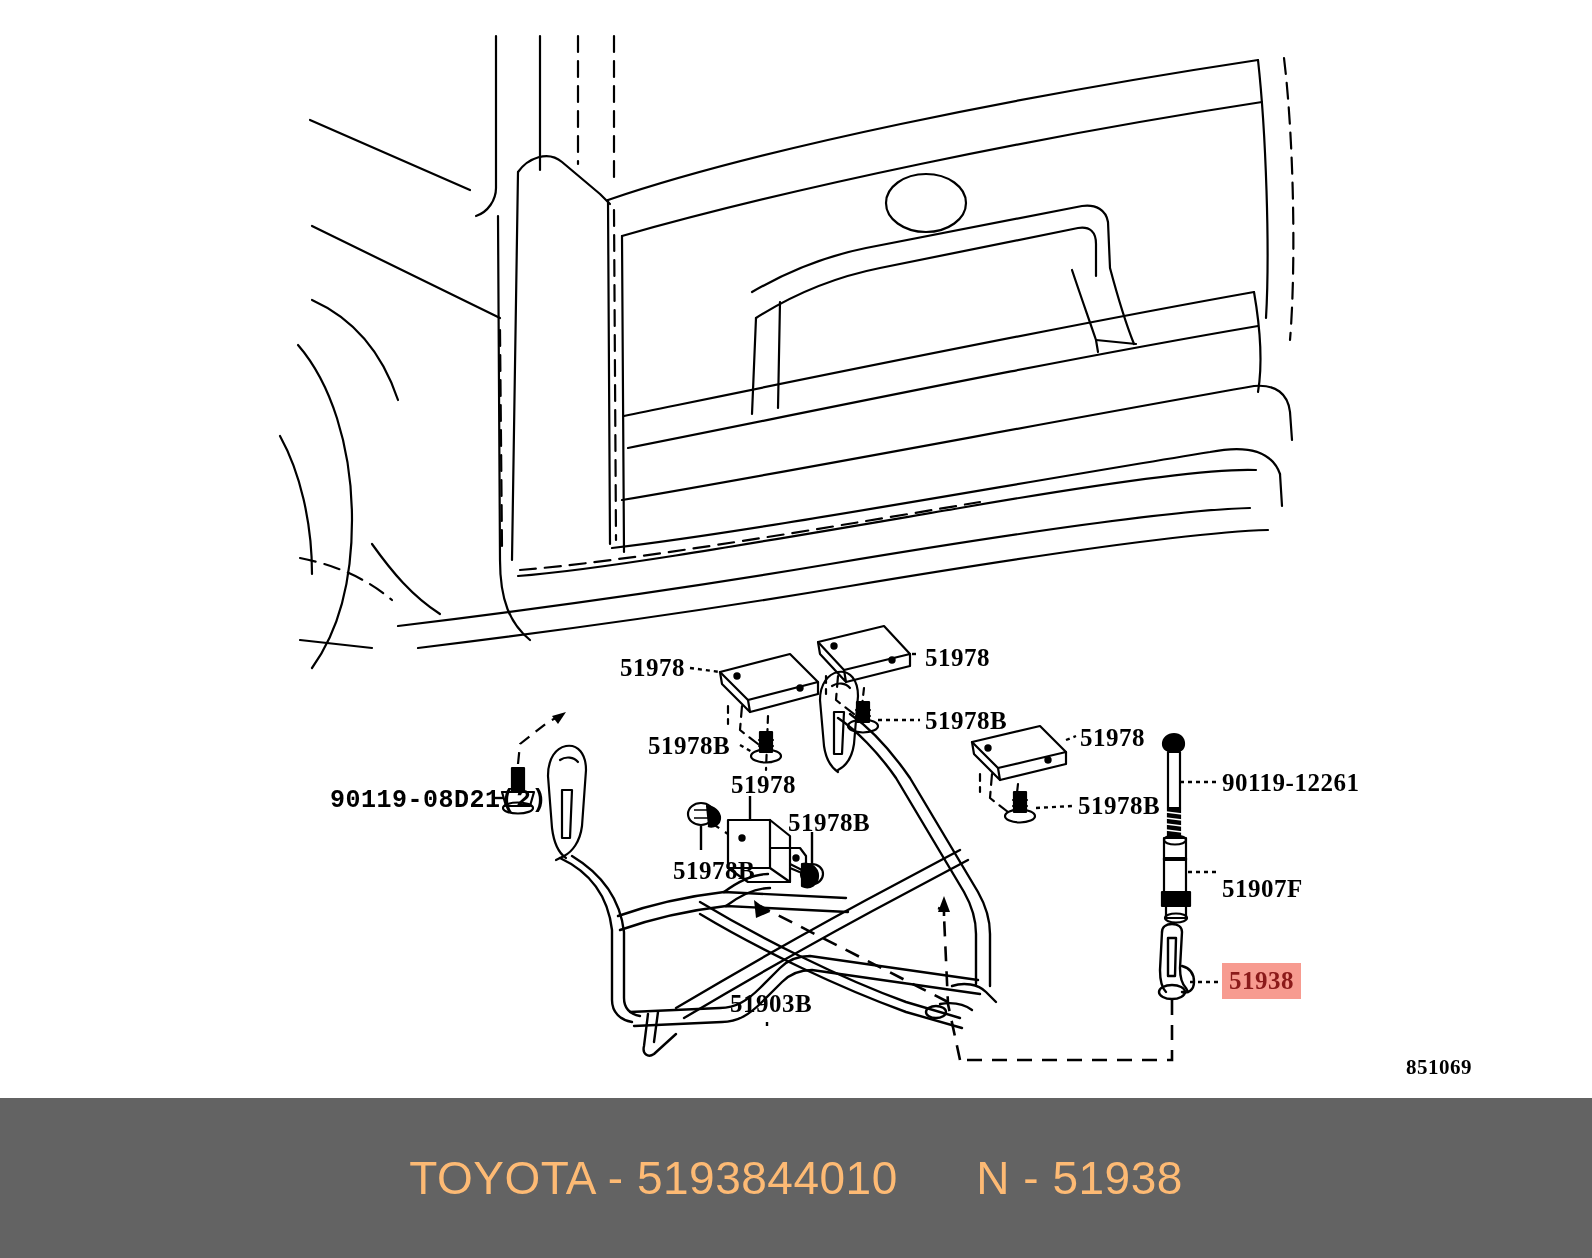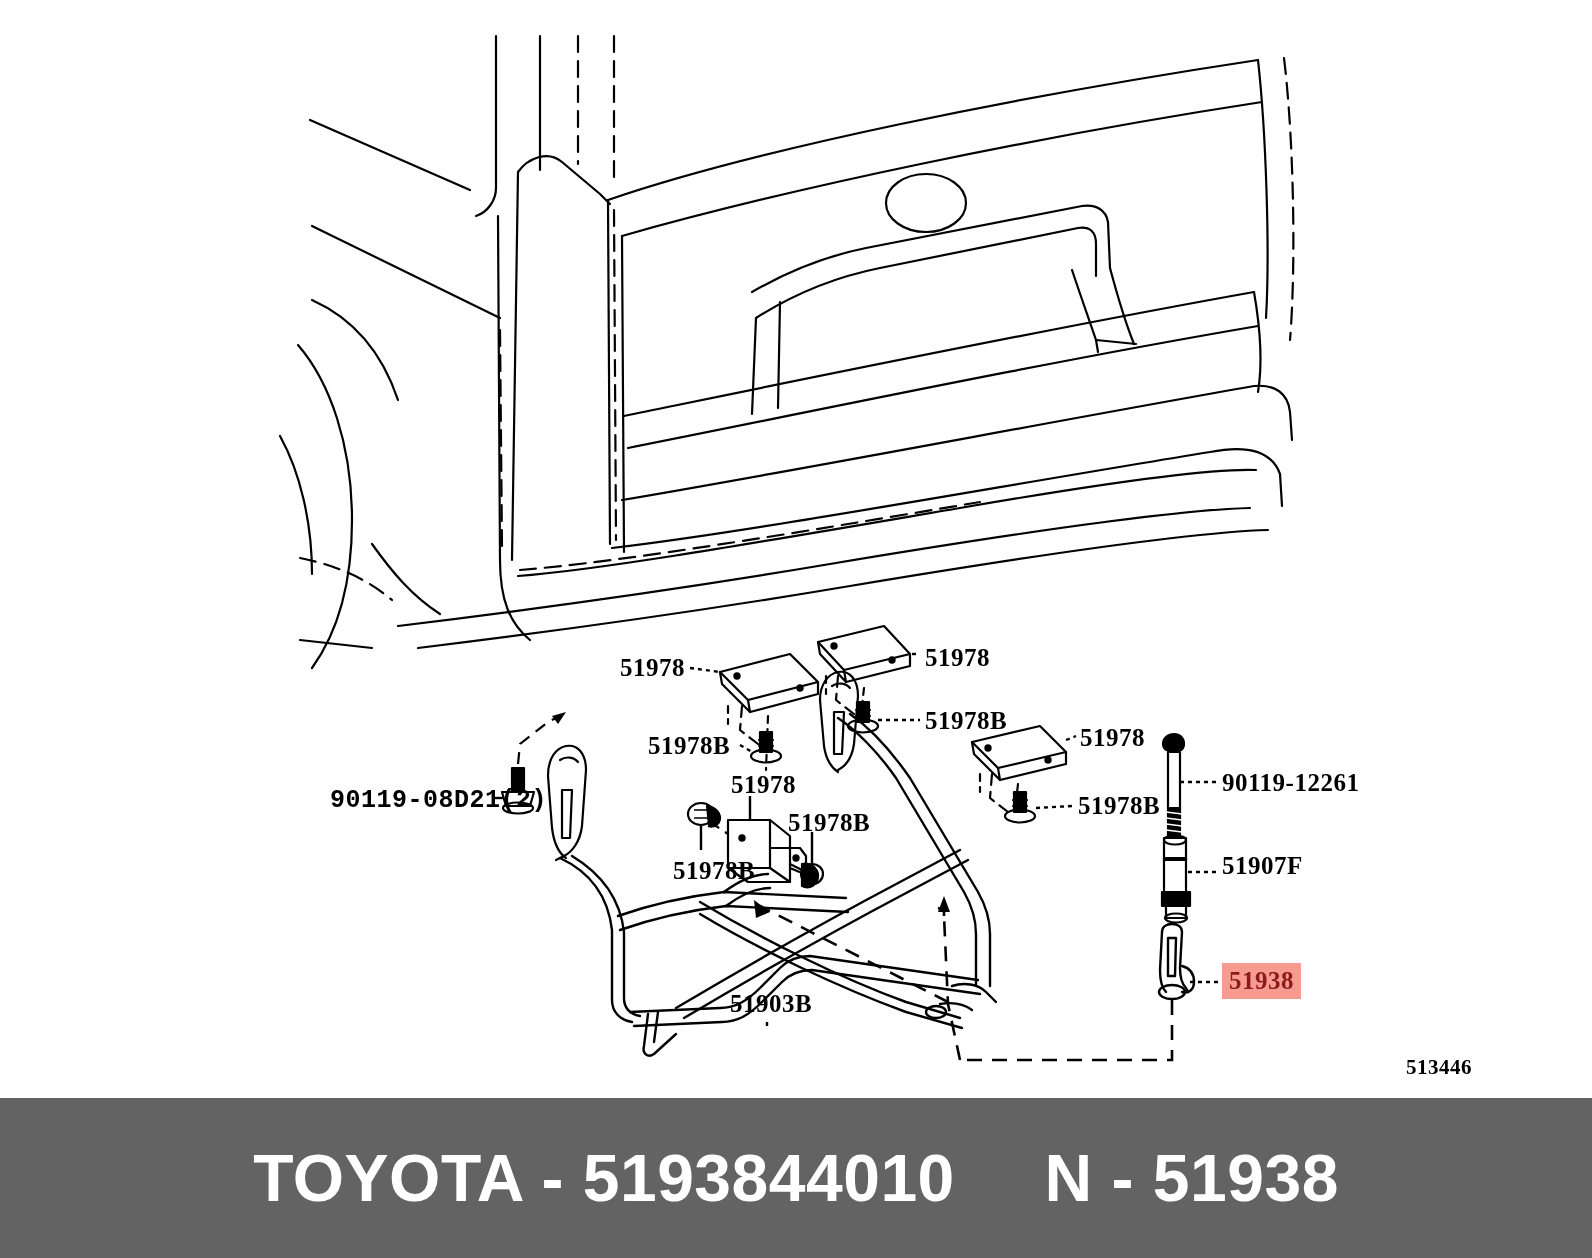--- a/index.html
+++ b/index.html
@@ -67,23 +67,23 @@
     top: 1098px;
     width: 1592px;
     height: 160px;
     background: #636363;
     display: flex;
     align-items: center;
     justify-content: center;
   }
   #banner-text {
     font-family: "Liberation Sans", "DejaVu Sans", sans-serif;
-    font-size: 66px;
-    font-weight: 700;
-    color: #ffffff;
+    font-size: 46px;
+    font-weight: 400;
+    color: #fdba74;
     letter-spacing: 0.5px;
     white-space: nowrap;
   }
   .banner-gap {
     display: inline-block;
     width: 52px;
   }
 </style>
 </head>
 <body>
@@ -363,33 +363,33 @@
     <div class="callout" style="left:925px; top:708px;">51978B</div>
 
     <div class="callout" style="left:1080px; top:725px;">51978</div>
 
     <div class="callout" style="left:1078px; top:793px;">51978B</div>
 
     <div class="callout" style="left:330px; top:788px;font-family:Liberation Mono, monospace;">90119-08D21(2)</div>
 
     <div class="callout" style="left:1222px; top:770px;">90119-12261</div>
 
-    <div class="callout" style="left:1222px; top:853px;">51907F</div>
+    <div class="callout" style="left:1222px; top:876px;">51907F</div>
 
     <div class="callout" style="left:731px; top:772px;">51978</div>
 
     <div class="callout" style="left:788px; top:810px;">51978B</div>
 
     <div class="callout" style="left:673px; top:858px;">51978B</div>
 
     <div class="callout" style="left:730px; top:991px;">51903B</div>
 
     <div class="callout highlight" style="left:1222px; top:963px;">51938</div>
 
-    <div id="sheet-number">513446</div>
+    <div id="sheet-number">851069</div>
   </div>
 
   <div id="banner">
     <div id="banner-text">
       <span>TOYOTA</span>
       <span>-</span>
       <span>5193844010</span>
       <span class="banner-gap"></span>
       <span>N</span>
       <span>-</span>

